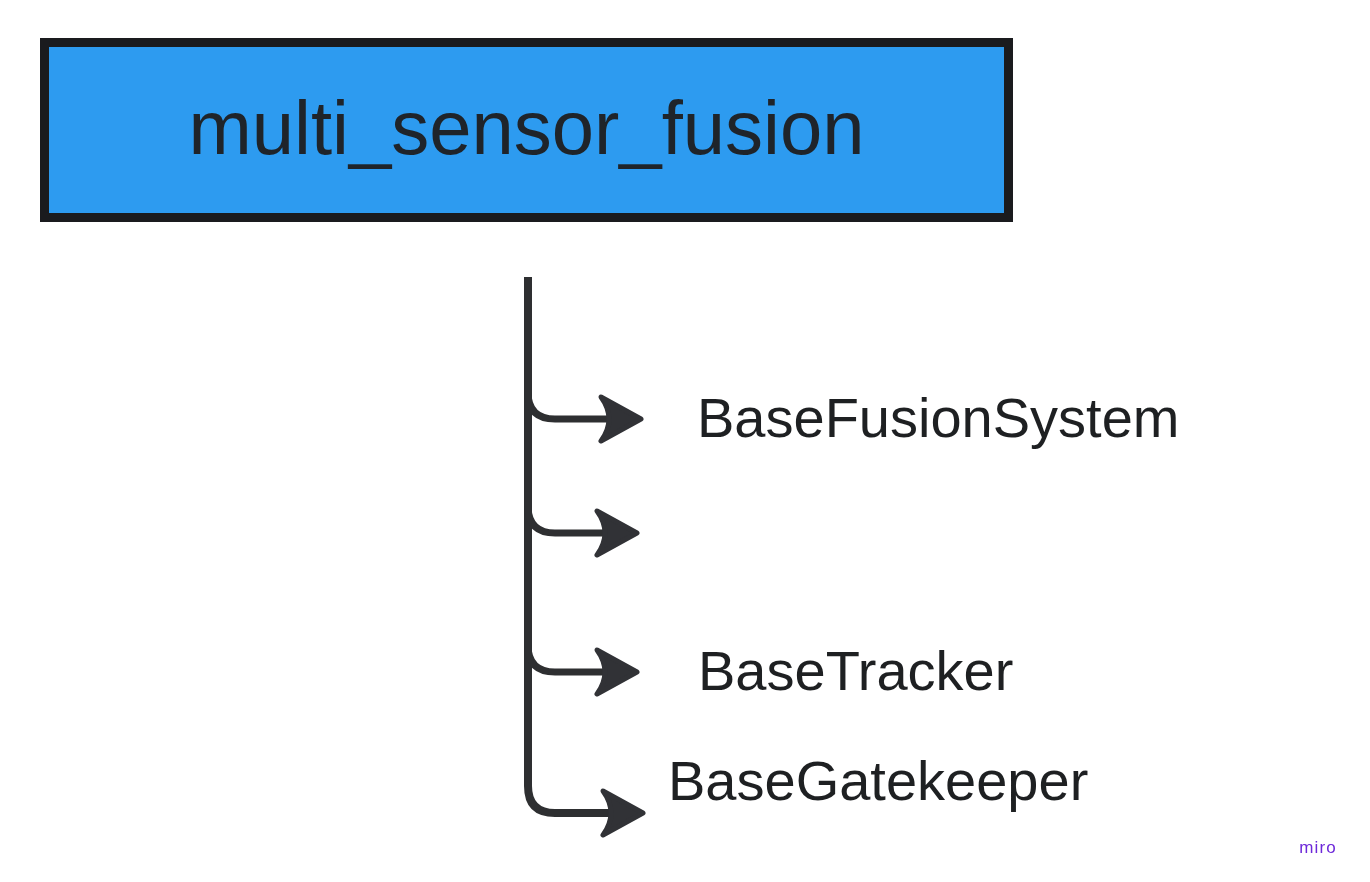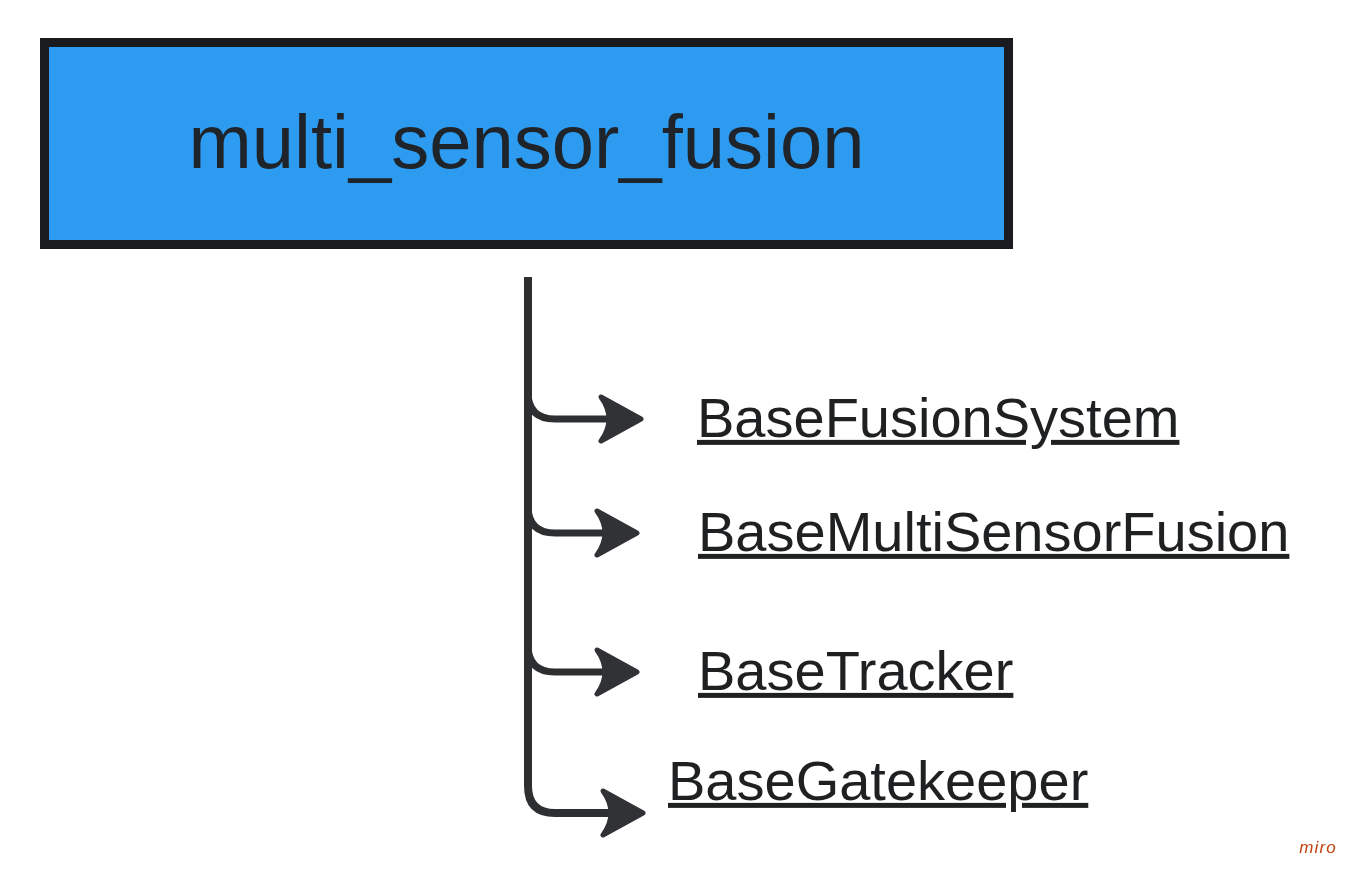--- a/index.html
+++ b/index.html
@@ -15,21 +15,21 @@
     position: relative;
     width: 1370px;
     height: 882px;
     background: #ffffff;
   }
   .root-node {
     position: absolute;
     left: 40px;
     top: 38px;
     width: 973px;
-    height: 211px;
+    height: 184px;
     box-sizing: border-box;
     background: #2D9BF0;
     border: 9px solid #1A1B1E;
     display: flex;
     align-items: center;
     justify-content: center;
   }
   .root-node .root-label {
     font-size: 76px;
     font-weight: 400;
@@ -61,36 +61,34 @@
     stroke-linejoin: round;
   }
   .child-label {
     position: absolute;
     font-size: 56px;
     font-weight: 400;
     color: #1E2022;
     white-space: nowrap;
     line-height: 1;
     transform: translateY(-52%);
-    text-decoration: underline;
   }
   .child-1 { left: 697px; top: 419px; }
   .child-2 { left: 698px; top: 533px; }
   .child-3 { left: 698px; top: 672px; text-align: center; }
   .child-4 { left: 668px; top: 782px; }
   .watermark {
     position: absolute;
     right: 33px;
     bottom: 24px;
     font-size: 17px;
     font-weight: 400;
     letter-spacing: 1.2px;
-    color: #c2410c;
+    color: #6d28d9;
     user-select: none;
-    font-style: italic;
   }
 </style>
 </head>
 <body>
 
 <div class="canvas">
 
   <div class="root-node">
     <span class="root-label">multi_sensor_fusion</span>
   </div>
@@ -103,19 +101,18 @@
     <path class="edge branch" d="M 528 506 Q 528 533 555 533 L 610 533"></path>
     <path class="edge branch" d="M 528 645 Q 528 672 555 672 L 610 672"></path>
 
     <path class="arrowhead" d="M 641 419 L 601 397 Q 617 419 601 441 Z"></path>
     <path class="arrowhead" d="M 637 533 L 597 511 Q 613 533 597 555 Z"></path>
     <path class="arrowhead" d="M 637 672 L 597 650 Q 613 672 597 694 Z"></path>
     <path class="arrowhead" d="M 643 813 L 603 791 Q 619 813 603 835 Z"></path>
   </svg>
 
   <div class="child-label child-1">BaseFusionSystem</div>
-  <div class="child-label child-2">BaseMultiSensorFusion</div>
   <div class="child-label child-3">BaseTracker</div>
   <div class="child-label child-4">BaseGatekeeper</div>
 
   <div class="watermark">miro</div>
 
 </div>
 
 </body></html>

